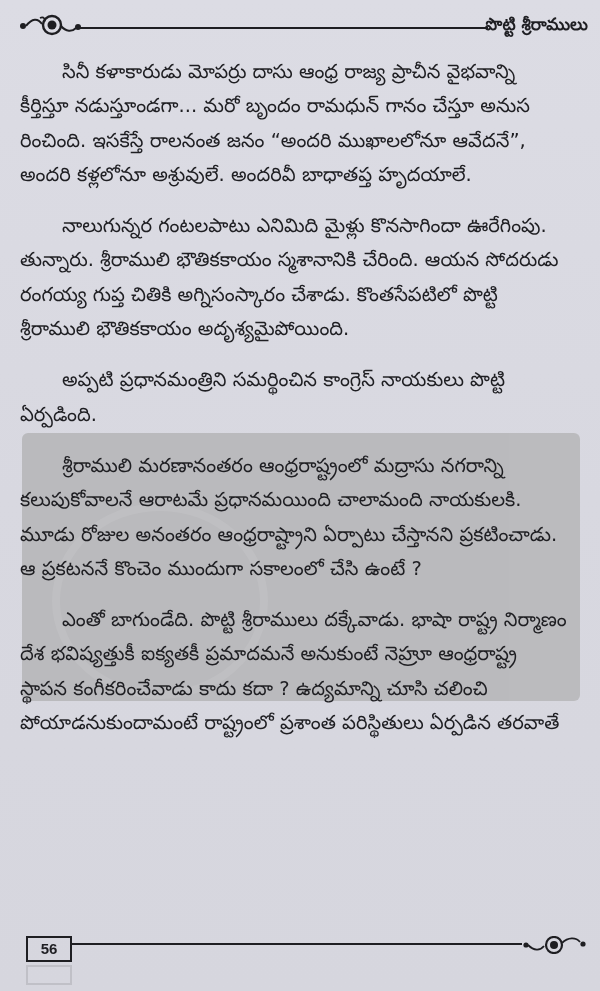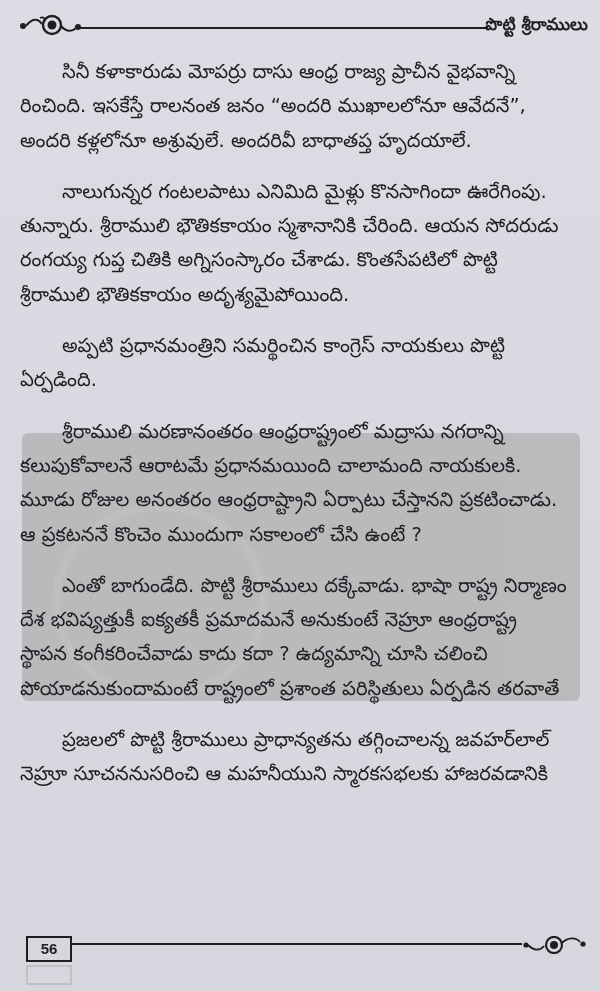--- a/index.html
+++ b/index.html
@@ -161,20 +161,21 @@
     </svg>
     <div class="rule"></div>
     <div class="title">పొట్టి శ్రీరాములు</div>
   </div>
 
   <div class="shade"></div>
 
   <div class="body-text">
     <p class="para">
       <span class="line first">సినీ కళాకారుడు మోపర్రు దాసు ఆంధ్ర రాజ్య ప్రాచీన వైభవాన్ని</span>
+      <span class="line">కీర్తిస్తూ నడుస్తూండగా... మరో బృందం రామధున్ గానం చేస్తూ అనుస</span>
       <span class="line">రించింది. ఇసకేస్తే రాలనంత జనం “అందరి ముఖాలలోనూ ఆవేదనే”,</span>
       <span class="line">అందరి కళ్లలోనూ అశ్రువులే. అందరివీ బాధాతప్త హృదయాలే.</span>
     </p>
     <p class="para">
       <span class="line first">నాలుగున్నర గంటలపాటు ఎనిమిది మైళ్లు కొనసాగిందా ఊరేగింపు.</span>
       <span class="line">తున్నారు. శ్రీరాములి భౌతికకాయం స్మశానానికి చేరింది. ఆయన సోదరుడు</span>
       <span class="line">రంగయ్య గుప్త చితికి అగ్నిసంస్కారం చేశాడు. కొంతసేపటిలో పొట్టి</span>
       <span class="line">శ్రీరాములి భౌతికకాయం అదృశ్యమైపోయింది.</span>
     </p>
     <p class="para">
@@ -185,24 +186,20 @@
       <span class="line first">శ్రీరాములి మరణానంతరం ఆంధ్రరాష్ట్రంలో మద్రాసు నగరాన్ని</span>
       <span class="line">కలుపుకోవాలనే ఆరాటమే ప్రధానమయింది చాలామంది నాయకులకి.</span>
       <span class="line">మూడు రోజుల అనంతరం ఆంధ్రరాష్ట్రాని ఏర్పాటు చేస్తానని ప్రకటించాడు.</span>
       <span class="line">ఆ ప్రకటననే కొంచెం ముందుగా సకాలంలో చేసి ఉంటే ?</span>
     </p>
     <p class="para">
       <span class="line first">ఎంతో బాగుండేది. పొట్టి శ్రీరాములు దక్కేవాడు. భాషా రాష్ట్ర నిర్మాణం</span>
       <span class="line">దేశ భవిష్యత్తుకీ ఐక్యతకీ ప్రమాదమనే అనుకుంటే నెహ్రూ ఆంధ్రరాష్ట్ర</span>
       <span class="line">స్థాపన కంగీకరించేవాడు కాదు కదా ? ఉద్యమాన్ని చూసి చలించి</span>
       <span class="line">పోయాడనుకుందామంటే రాష్ట్రంలో ప్రశాంత పరిస్థితులు ఏర్పడిన తరవాతే</span>
-    </p>
-    <p class="para">
-      <span class="line first">ప్రజలలో పొట్టి శ్రీరాములు ప్రాధాన్యతను తగ్గించాలన్న జవహర్‌లాల్</span>
-      <span class="line">నెహ్రూ సూచననుసరించి ఆ మహనీయుని స్మారకసభలకు హాజరవడానికి</span>
     </p>
   </div>
 
   <div class="footer">
     <div class="pagebox">56</div>
     <div class="rule"></div>
     <svg class="ornament" viewBox="0 0 66 18">
       <circle cx="4" cy="9" r="2.6" fill="#1e1e22"></circle>
       <path d="M6 9 C12 15, 18 15, 22 10" stroke="#1e1e22" stroke-width="1.8" fill="none"></path>
       <circle cx="32" cy="9" r="8" fill="none" stroke="#1e1e22" stroke-width="2.2"></circle>

